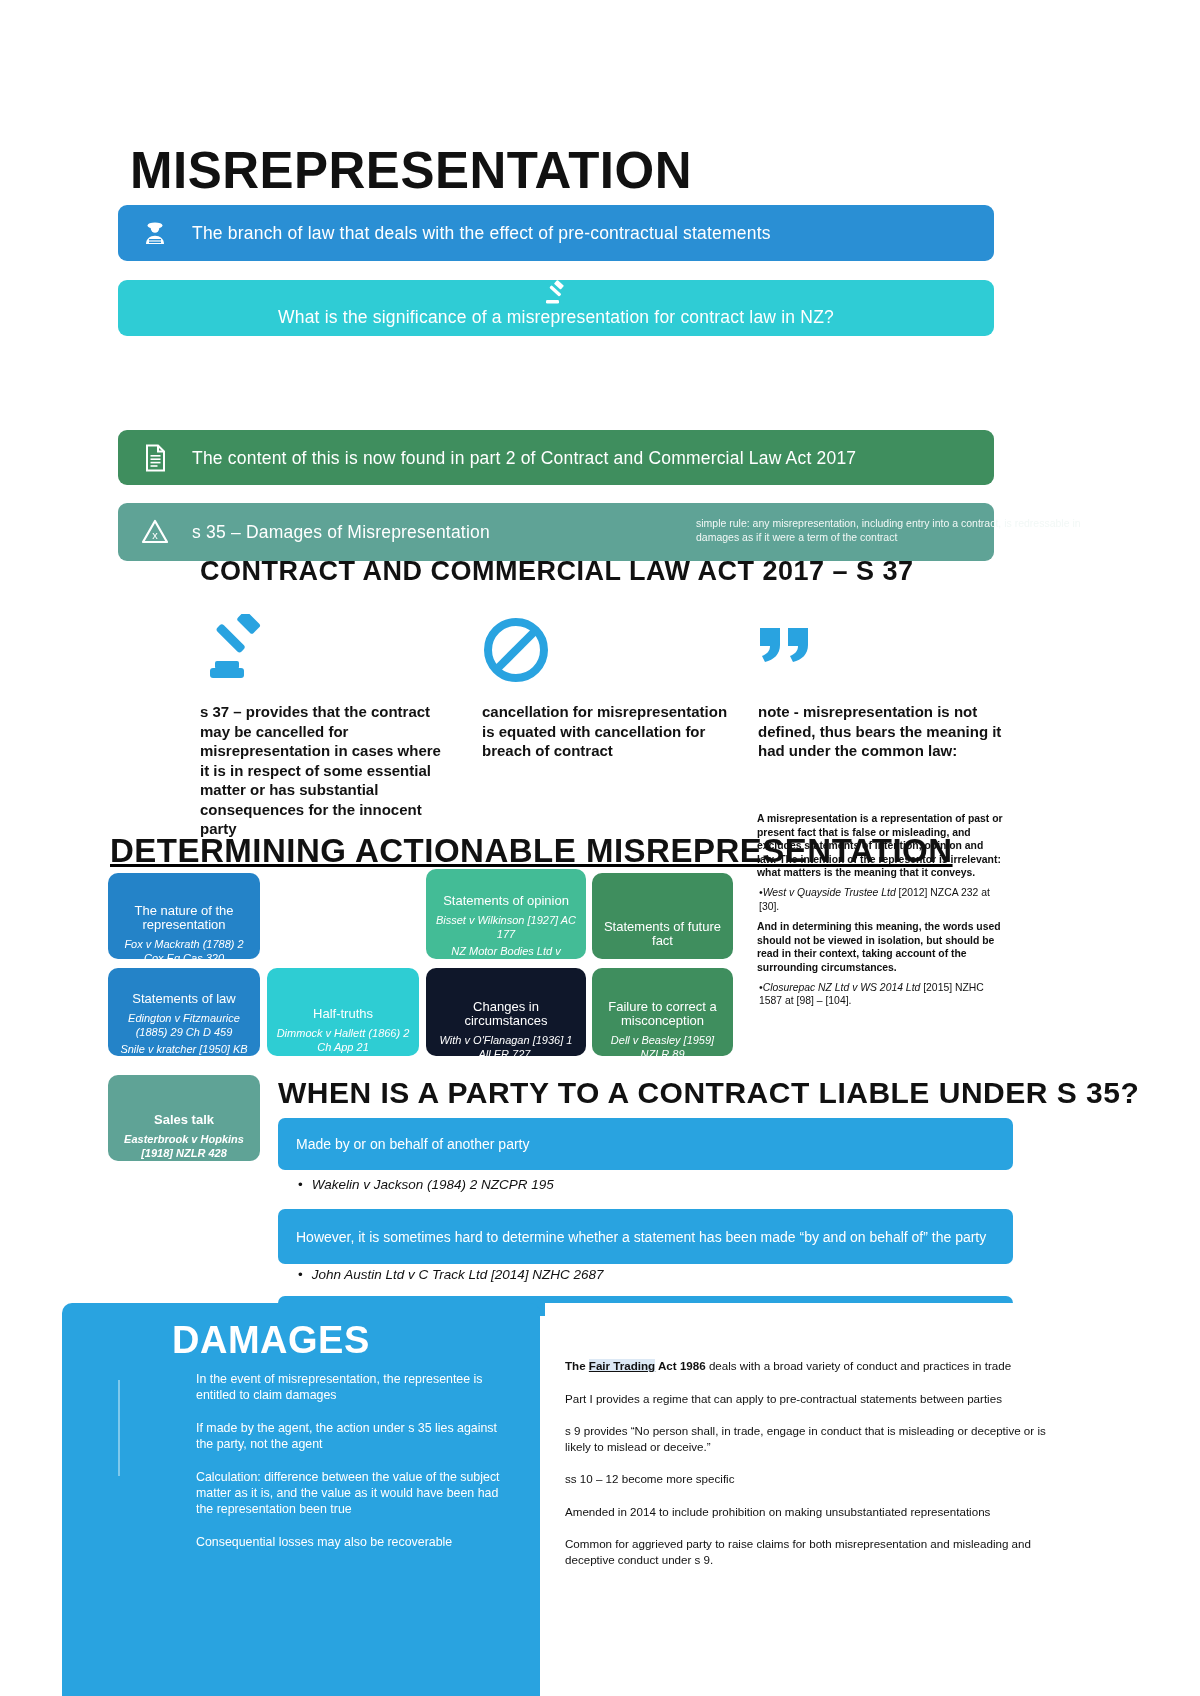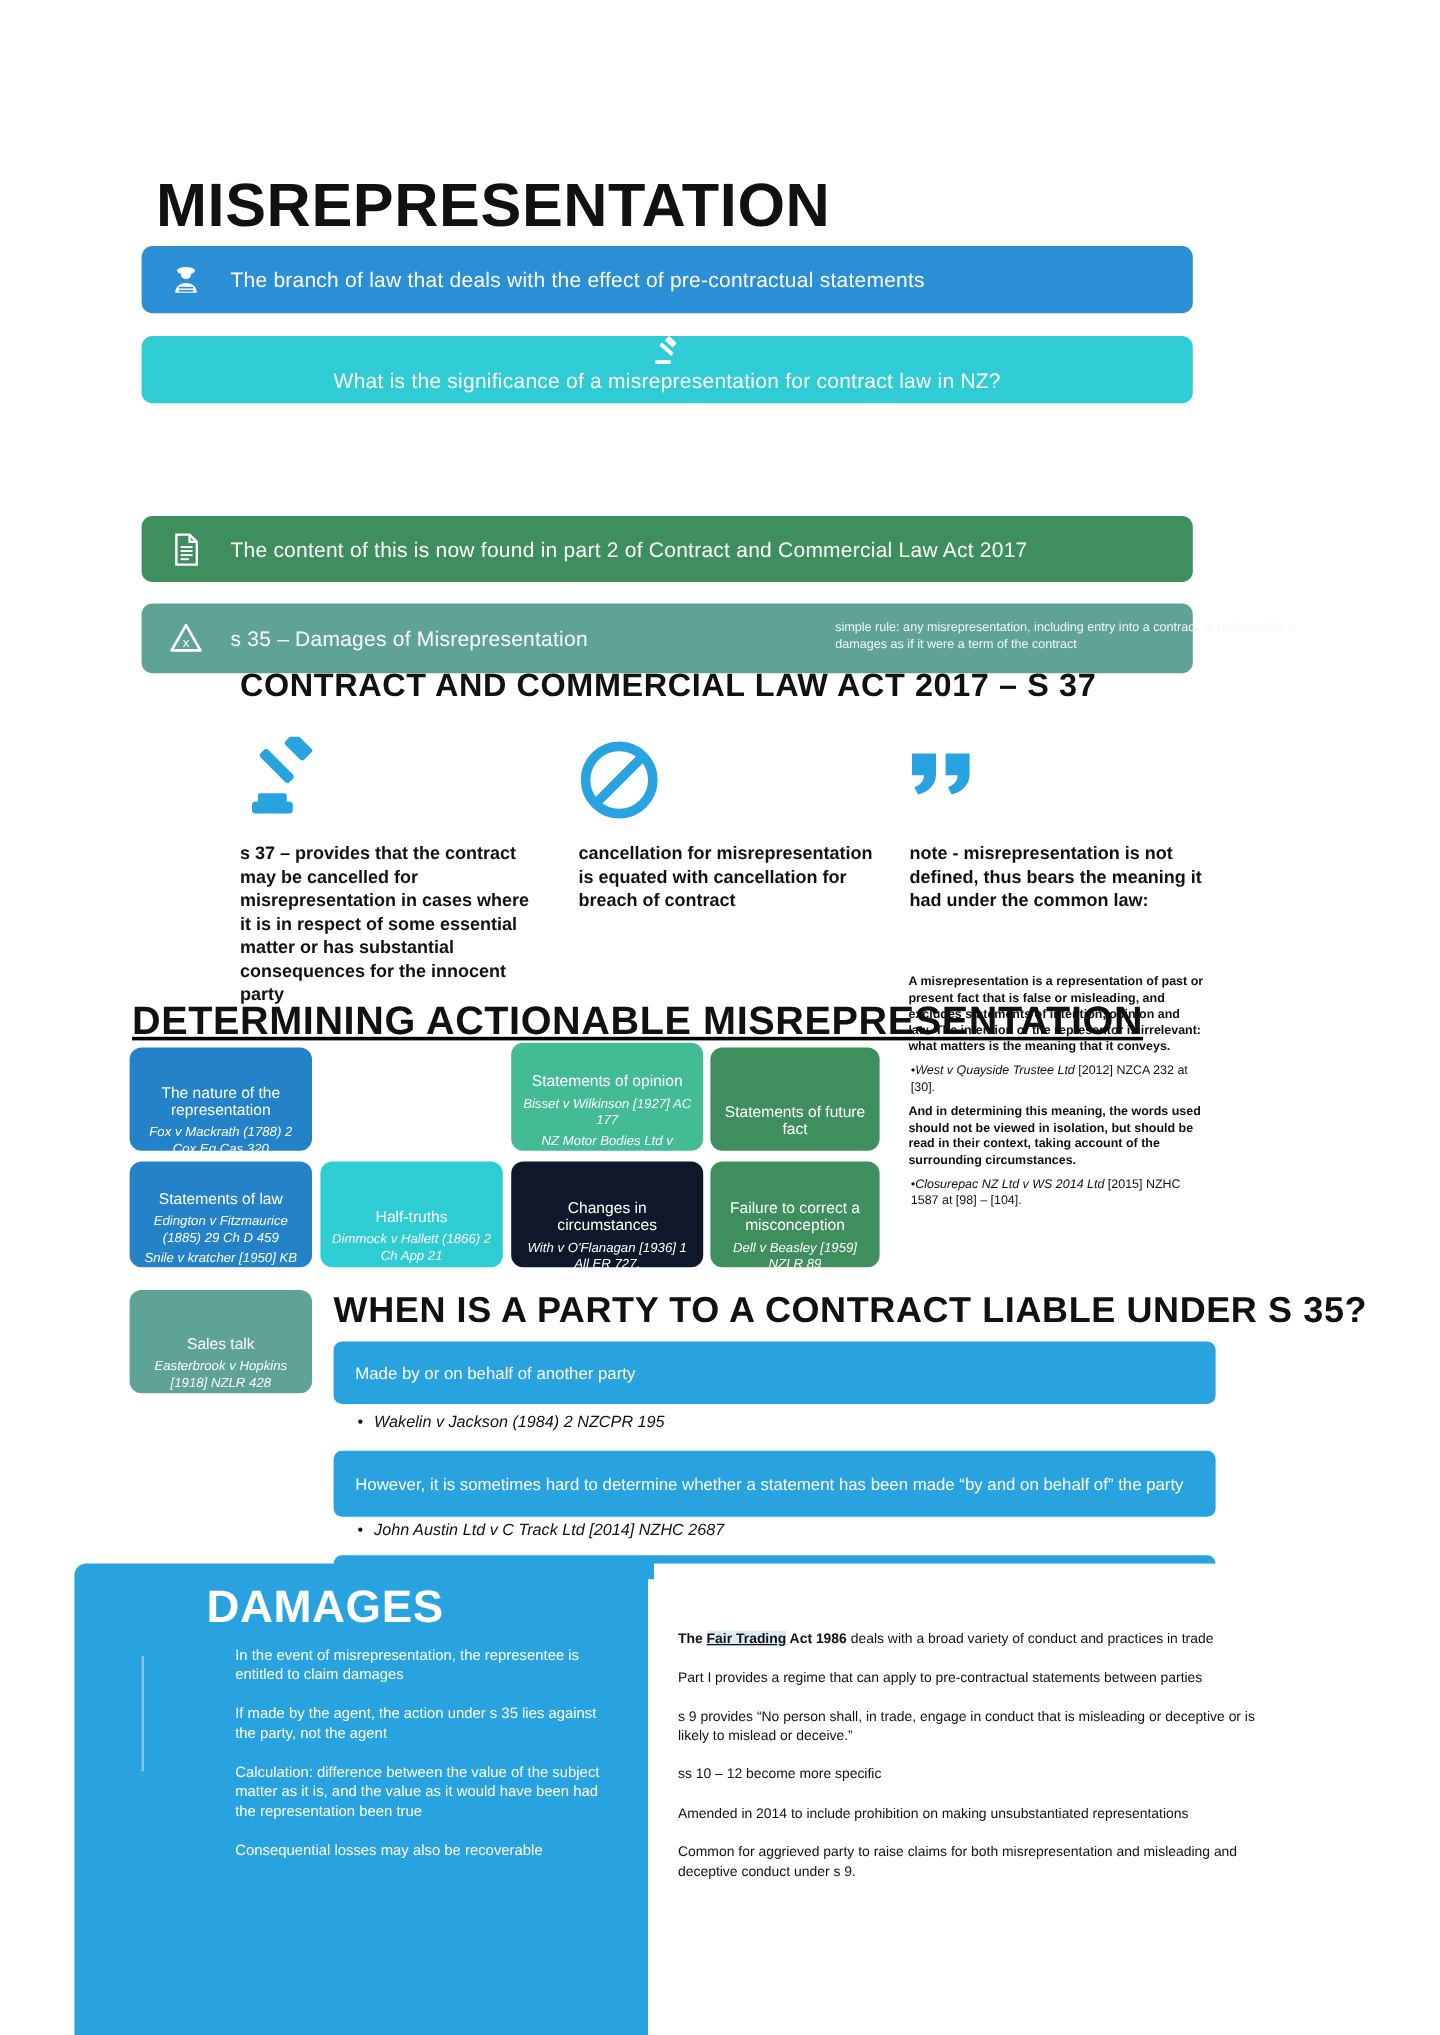--- a/index.html
+++ b/index.html
@@ -419,21 +419,21 @@
   <div class="casebox" style="left:426px; top:968px; width:160px; height:88px; background:#0f172a;">
     <div class="cb-title">Changes in circumstances</div>
     <div class="cb-cite">With v O'Flanagan [1936] 1 All ER 727.</div>
   </div>
 
   <div class="casebox" style="left:592px; top:968px; width:141px; height:88px; background:#3f8e5e;">
     <div class="cb-title">Failure to correct a misconception</div>
     <div class="cb-cite">Dell v Beasley [1959] NZLR 89</div>
   </div>
 
-  <div class="casebox" style="left:108px; top:1075px; width:152px; height:86px; background:#5fa396;">
+  <div class="casebox" style="left:108px; top:1075px; width:152px; height:86px; background:#5fa396;font-weight:bold;">
     <div class="cb-title">Sales talk</div>
     <div class="cb-cite">Easterbrook v Hopkins [1918] NZLR 428</div>
   </div>
 
   <div id="def-block">
     <p>A misrepresentation is a representation of past or present fact that is false or misleading, and excludes statements of intention, opinion and law. The intention of the representor is irrelevant: what matters is the meaning that it conveys.</p>
     <div class="cite">
       •<span>West v Quayside Trustee Ltd</span><span class="plain"> [2012] NZCA 232 at [30].</span>
     </div>
     <p>And in determining this meaning, the words used should not be viewed in isolation, but should be read in their context, taking account of the surrounding circumstances.</p>

